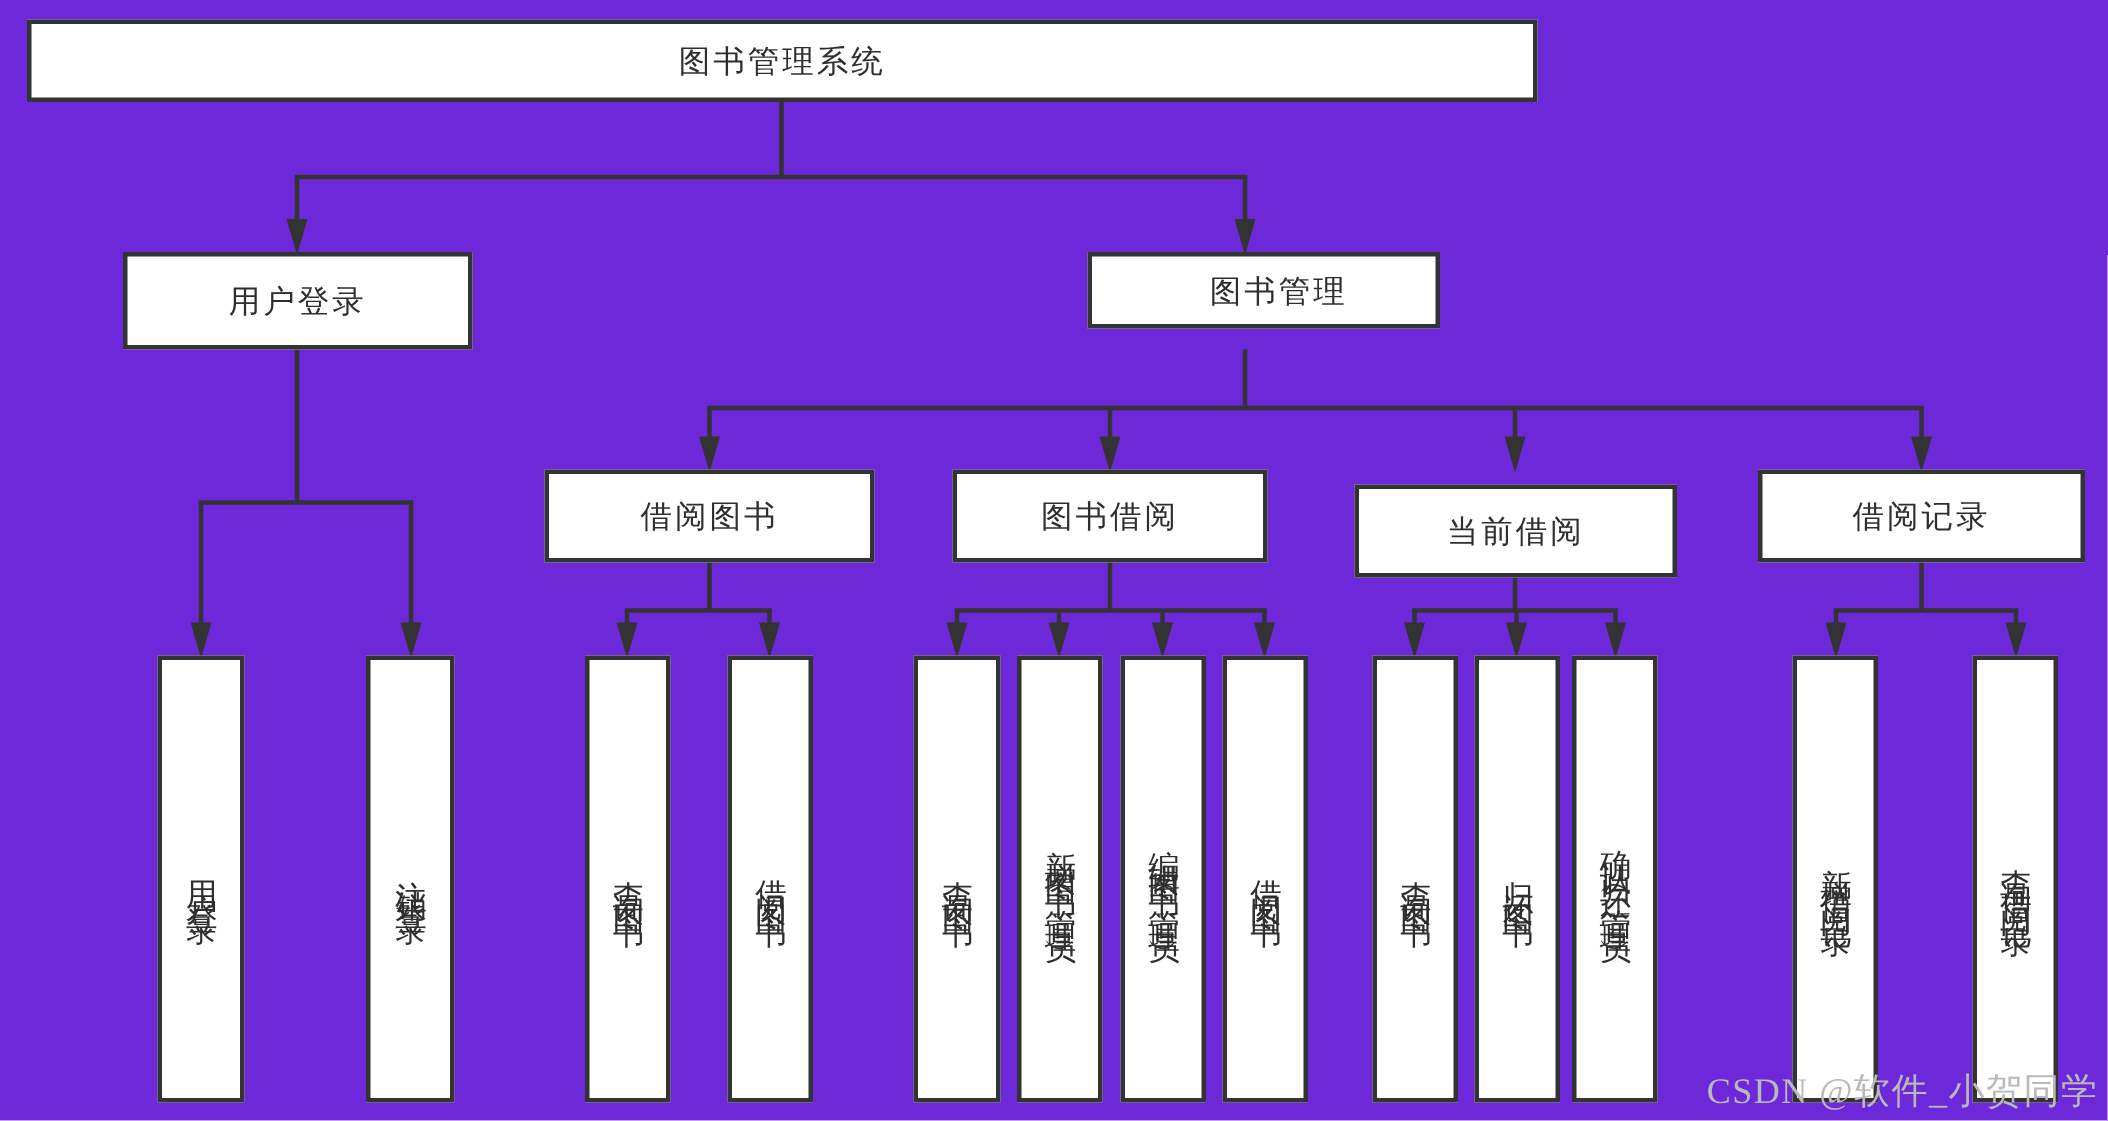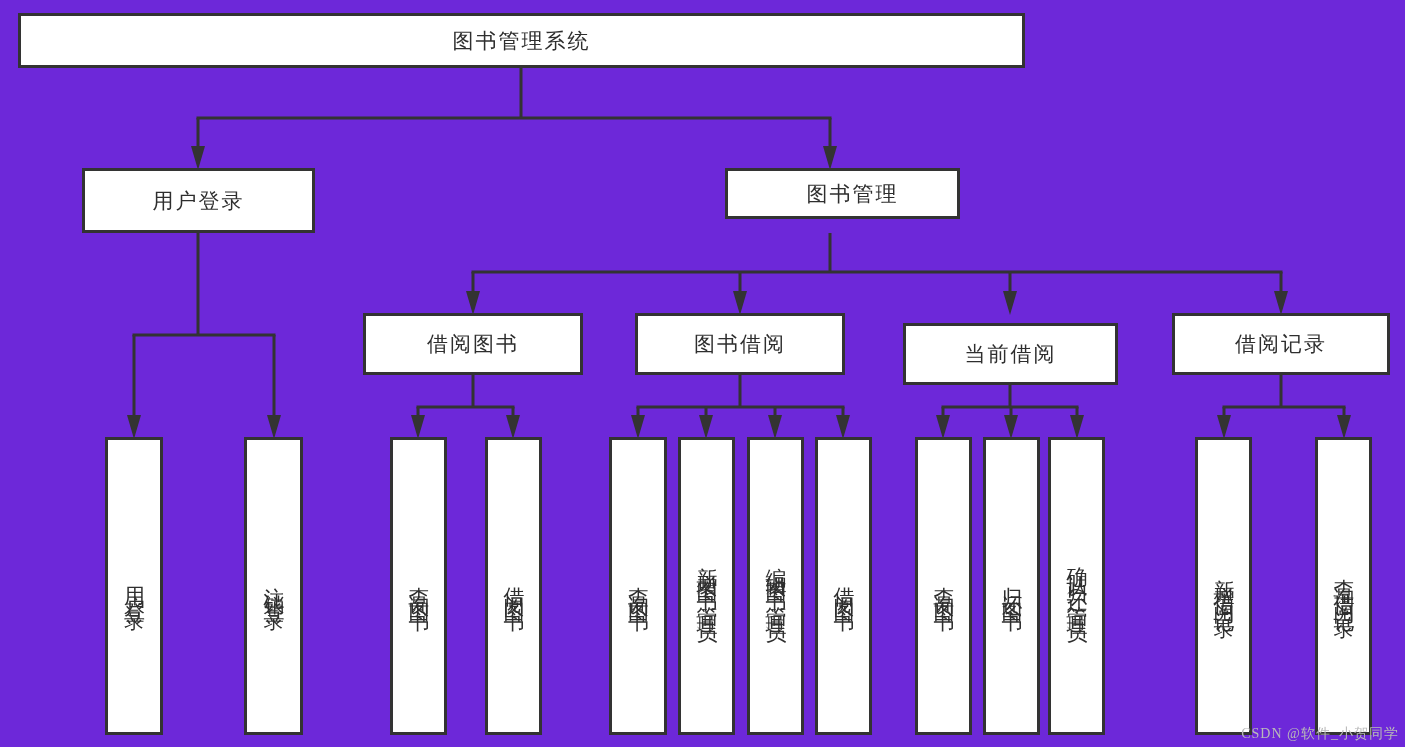--- a/index.html
+++ b/index.html
@@ -12,21 +12,21 @@
     position:absolute; background:#ffffff; border:3px solid #333333;
     box-sizing:border-box; display:flex; align-items:center; justify-content:center;
     color:#2e2e2e; font-size:21px; letter-spacing:2px; white-space:nowrap;
   }
   .leaf .vtext {
     writing-mode:vertical-rl; text-orientation:mixed;
     letter-spacing:8px; line-height:1; font-size:21px; color:#2e2e2e;
   }
   #watermark {
     position:absolute; right:6px; bottom:4px; z-index:5;
-    font-size:14px; color:#b9b9b9; letter-spacing:1px;
+    font-size:24px; color:#b9b9b9; letter-spacing:1px;
   }
 </style>
 </head>
 <body>
 
 <div id="stage">
 
   <svg id="wires" viewBox="0 0 1405 747" xmlns="http://www.w3.org/2000/svg">
     <g stroke="#333333" stroke-width="3" fill="none">
 

